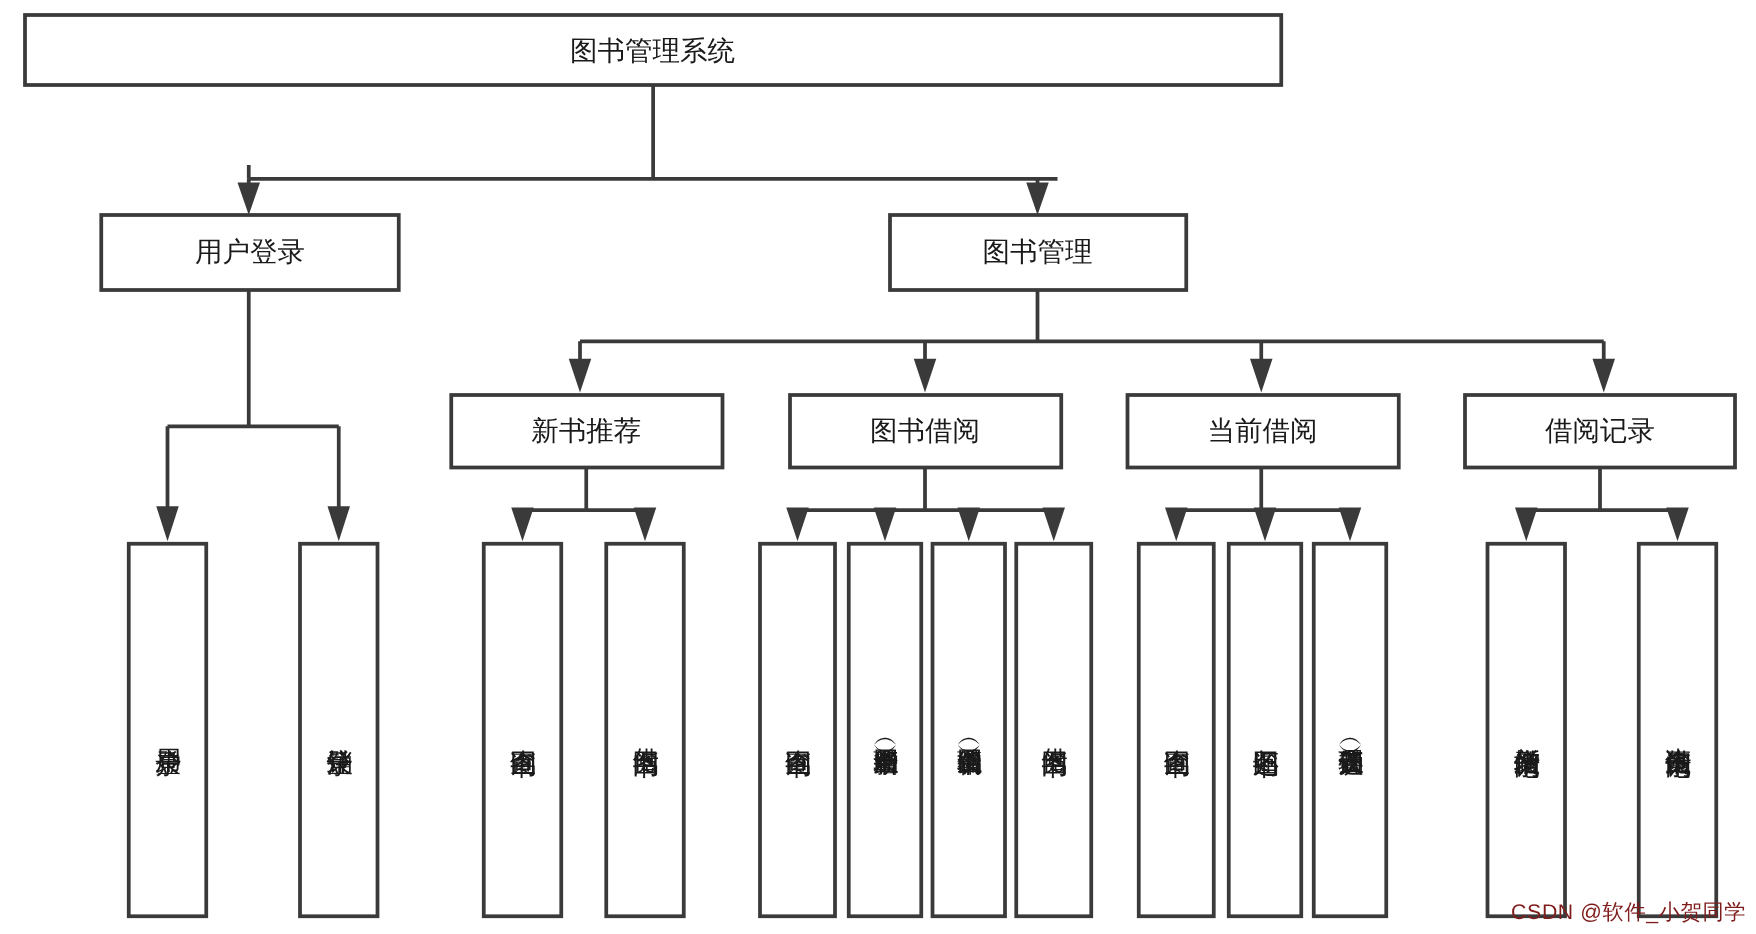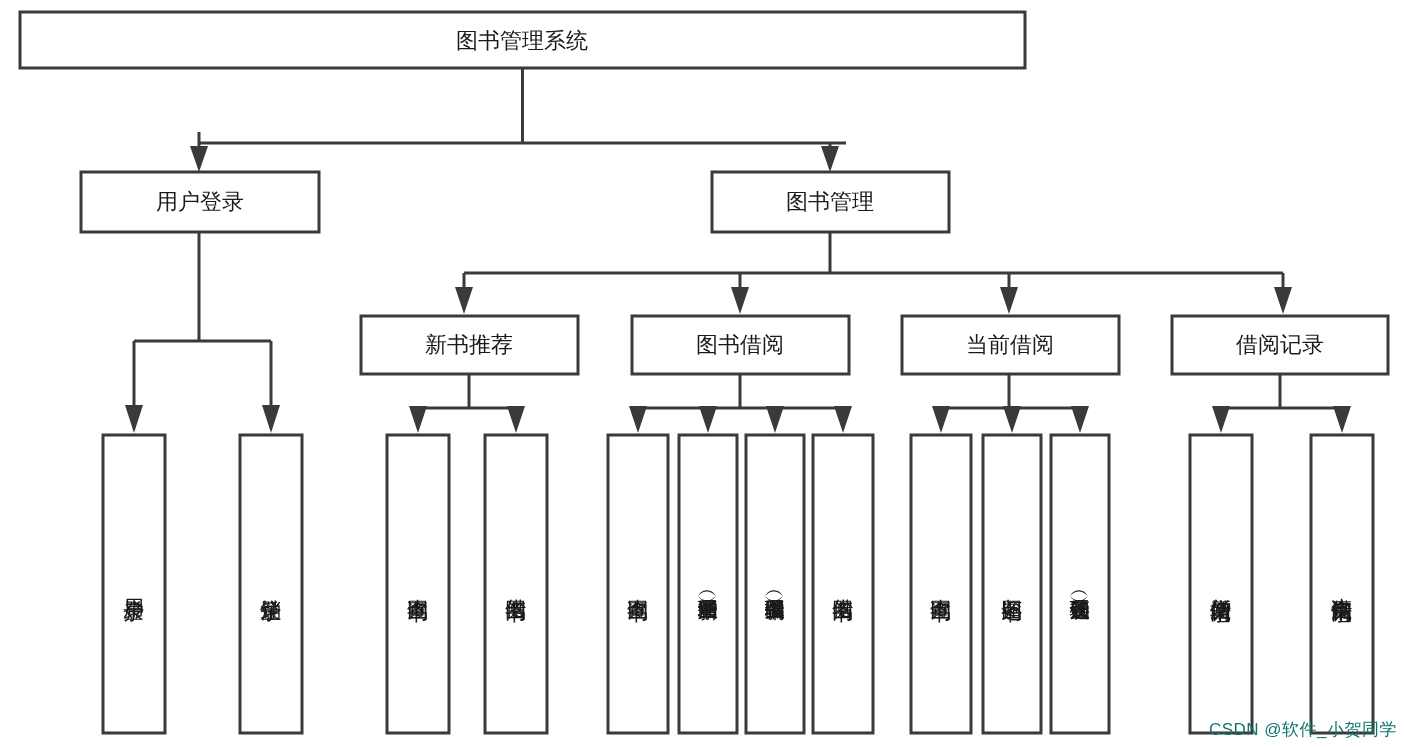--- a/index.html
+++ b/index.html
@@ -67,21 +67,21 @@
   .vlabel.small {
     font-size: 20px;
     letter-spacing: 0px;
   }
   .watermark {
     position: absolute;
     right: 8px;
     bottom: 6px;
     font-family: "Liberation Sans", "DejaVu Sans", sans-serif;
     font-size: 17px;
-    color: #0f766e;
+    color: #7f1d1d;
     letter-spacing: 0.5px;
     white-space: nowrap;
   }
 </style>
 </head>
 <body>
 
 <div id="diagram-root">
 
   <svg id="flow-svg" viewBox="0 0 1405 747">

